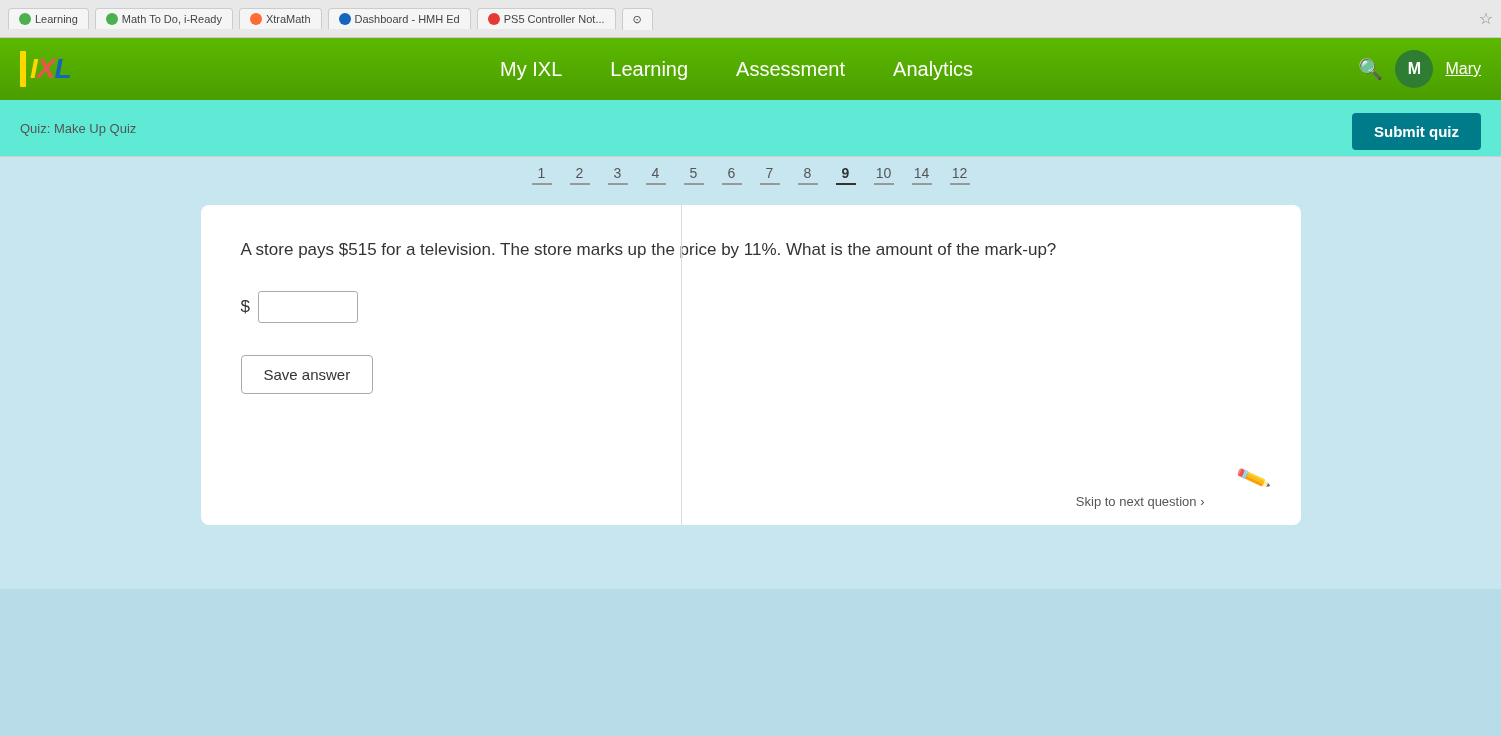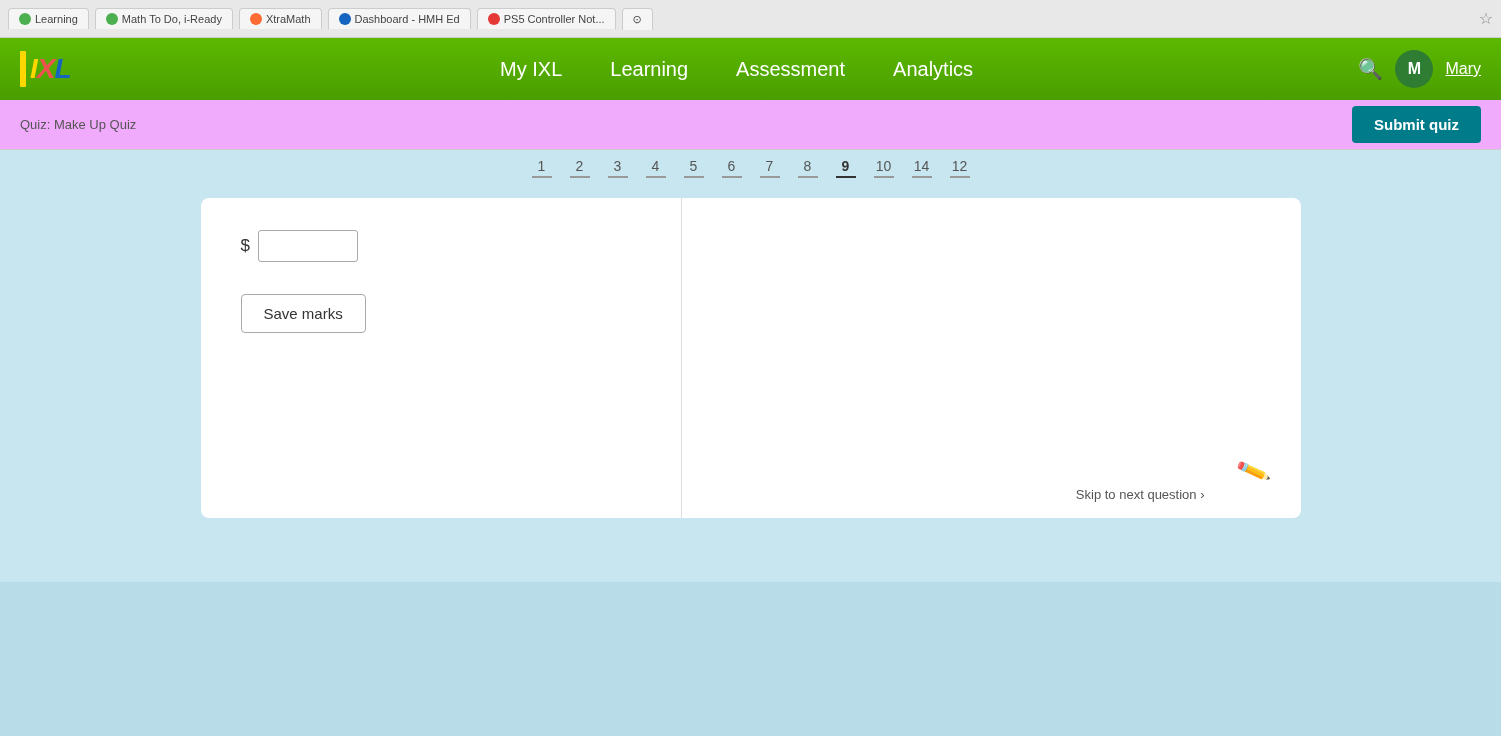--- a/index.html
+++ b/index.html
@@ -127,40 +127,41 @@
     }
     .user-name {
       color: white;
       font-size: 16px;
       cursor: pointer;
       text-decoration: underline;
     }
 
     
     .sub-header {
-      background: #f0abfc;
+      background: #5eead4;
       padding: 6px 20px;
       display: flex;
       align-items: center;
       justify-content: space-between;
       border-bottom: 1px solid #ccc;
     }
     .breadcrumb {
       font-size: 13px;
       color: #555;
     }
     .submit-quiz-btn {
       background: #007b8a;
       color: white;
       border: none;
       border-radius: 4px;
       padding: 10px 22px;
       font-size: 15px;
       font-weight: bold;
       cursor: pointer;
+      margin-top: 7px;
     }
 
     
     .question-nav {
       display: flex;
       justify-content: center;
       align-items: flex-end;
       padding: 8px 0 4px;
       gap: 18px;
       background: #c8e6f0;
@@ -367,26 +368,27 @@
       <span class="line"></span>
     </div>
     <div class="q-num">
       <span class="num">12</span>
       <span class="line"></span>
     </div>
   </div>
 
 <div class="main-content">
   <div class="question-card">
+    <p class="question-text">A store pays $515 for a television. The store marks up the price by 11%. What is the amount of the mark-up?</p>
 
     <div class="answer-row">
       <span class="dollar-sign">$</span>
       <input type="text" class="answer-input" style="">
     </div>
 
-    <button class="save-answer-btn">Save marks</button>
+    <button class="save-answer-btn">Save answer</button>
 
     <div class="vertical-divider"></div>
 
     <span class="pencil-icon">✏️</span>
     <a class="skip-link">Skip to next question ›</a>
   </div>
 </div>
 
 </body></html>

